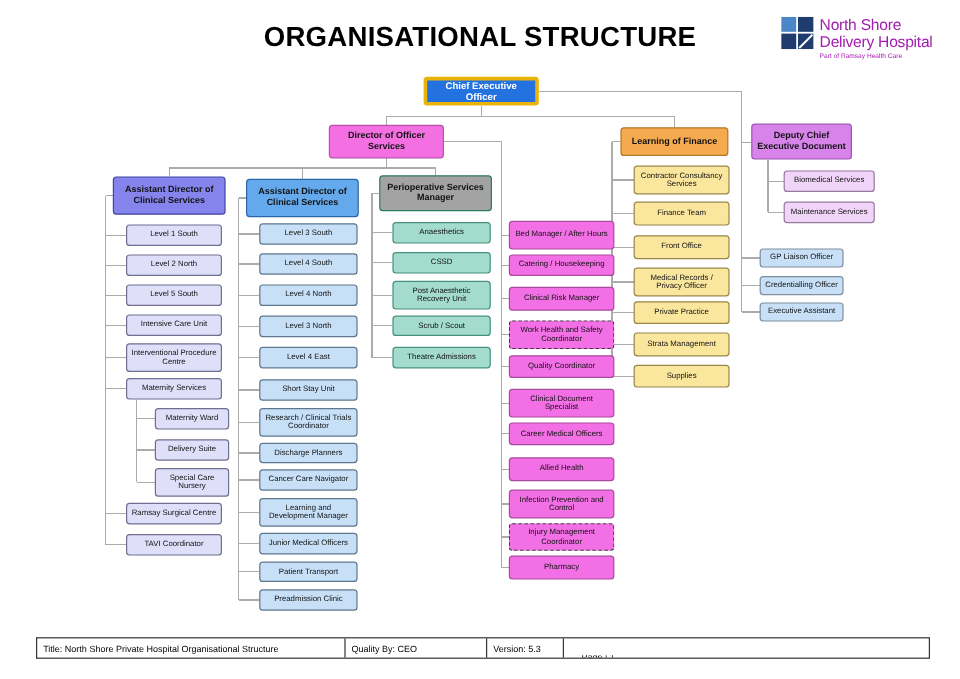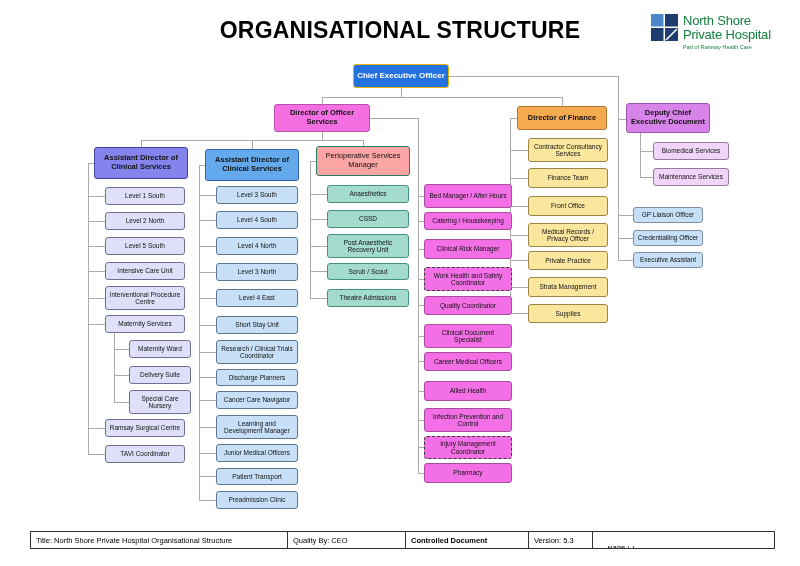--- a/index.html
+++ b/index.html
@@ -3,33 +3,33 @@
 <meta charset="utf-8">
 <style>
   html,body{margin:0;padding:0;}
   body{width:800px;height:566px;background:#ffffff;font-family:"Liberation Sans",sans-serif;position:relative;overflow:hidden;}
   #stage{position:absolute;inset:0;width:800px;height:566px;}
   #wires{position:absolute;left:0;top:0;pointer-events:none;}
   .page-title{position:absolute;left:0;top:17px;width:100%;text-align:center;font-size:23px;font-weight:bold;color:#000;letter-spacing:.2px;}
   
   .logo{position:absolute;left:651px;top:14px;display:flex;gap:5px;}
   .logo-mark{width:27px;height:27px;position:relative;flex:0 0 27px;}
-  .logo-text{color:#15803d;}
+  .logo-text{color:#a21caf;}
   .logo-name{font-size:13px;line-height:14px;letter-spacing:-.2px;}
   .logo-tag{font-size:5.5px;margin-top:2px;}
   
   .node{position:absolute;display:flex;align-items:center;justify-content:center;text-align:center;
         box-sizing:border-box;border-radius:3px;line-height:1.15;padding:1px 3px;color:#111;}
-  .ceo{background:#2471E0;border:1px solid #eab308;color:#fff;font-weight:bold;font-size:8px;}
+  .ceo{background:#2471E0;border:3px solid #eab308;color:#fff;font-weight:bold;font-size:8px;}
   .lv2-pink{background:#F470E2;border:1px solid #B94FAC;font-weight:bold;font-size:7.5px;}
   .lv2-orange{background:#F6AA4F;border:1px solid #B5762B;font-weight:bold;font-size:7.5px;}
   .lv2-purple{background:#D783EA;border:1px solid #9C56B2;font-weight:bold;font-size:7.5px;}
   .mgr-periwinkle{background:#8484EC;border:1px solid #4343A0;font-weight:bold;font-size:7.5px;}
   .mgr-blue{background:#64A9EB;border:1px solid #2C66A8;font-weight:bold;font-size:7.5px;}
-  .mgr-green{background:#fca5a5;border:1px solid #2B7A68;font-weight:normal;font-size:7.5px;}
+  .mgr-green{background:#a3a3a3;border:1px solid #2B7A68;font-weight:bold;font-size:7.5px;}
   .c1 {background:#DFDFF9;border:1px solid #6F6F92;font-size:6.5px;left:105px;width:80px;}
   .c1s{background:#DFDFF9;border:1px solid #6F6F92;font-size:6.5px;left:129px;width:62px;}
   .c2 {background:#C7E0F7;border:1px solid #5E778E;font-size:6.5px;left:216px;width:82px;}
   .c3 {background:#A3DBCC;border:1px solid #45907E;font-size:6.5px;left:327px;width:82px;}
   .c4 {background:#F36FE5;border:1px solid #A94B9E;font-size:6.5px;left:424px;width:88px;}
   .c4.dashed{border:1px dashed #3a3a3a;}
   .c5 {background:#FBE69E;border:1px solid #9A8648;font-size:6.5px;left:528px;width:80px;}
   .c6 {background:#F0D5F8;border:1px solid #9678A0;font-size:6.5px;left:653px;width:76px;}
   .c7 {background:#C7E0F7;border:1px solid #7E8E9E;font-size:6.5px;left:633px;width:70px;}
   
@@ -138,28 +138,28 @@
       <svg width="27" height="27" viewBox="0 0 27 27">
         <rect x="0" y="0" width="12.5" height="12.5" fill="#4A86C8"></rect>
         <rect x="14" y="0" width="13" height="12.5" fill="#1E3C6E"></rect>
         <rect x="0" y="14" width="12.5" height="13" fill="#1E3C6E"></rect>
         <rect x="14" y="14" width="13" height="13" fill="#1E3C6E"></rect>
         <line x1="15" y1="26" x2="26" y2="15" stroke="#ffffff" stroke-width="1.6"></line>
       </svg>
     </div>
     <div class="logo-text">
       <div class="logo-name">North Shore</div>
-      <div class="logo-name">Private Hospital</div>
+      <div class="logo-name">Delivery Hospital</div>
       <div class="logo-tag">Part of Ramsay Health Care</div>
     </div>
   </div>
 
   <div class="node ceo" style="left:353px;top:64px;width:96px;height:24px;">Chief Executive Officer</div>
   <div class="node lv2-pink" style="left:274px;top:104px;width:96px;height:28px;">Director of Officer Services</div>
-  <div class="node lv2-orange" style="left:517px;top:106px;width:90px;height:24px;">Director of Finance</div>
+  <div class="node lv2-orange" style="left:517px;top:106px;width:90px;height:24px;">Learning of Finance</div>
   <div class="node lv2-purple" style="left:626px;top:103px;width:84px;height:30px;">Deputy Chief Executive Document</div>
   <div class="node mgr-periwinkle" style="left:94px;top:147px;width:94px;height:32px;">Assistant Director of Clinical Services</div>
   <div class="node mgr-blue" style="left:205px;top:149px;width:94px;height:32px;">Assistant Director of Clinical Services</div>
   <div class="node mgr-green" style="left:316px;top:146px;width:94px;height:30px;">Perioperative Services Manager</div>
 
   <div id="children">
       <div class="node c1" style="top: 187px; height: 18px;">Level 1 South</div>
       <div class="node c1" style="top: 212px; height: 18px;">Level 2 North</div>
       <div class="node c1" style="top: 237px; height: 18px;">Level 5 South</div>
       <div class="node c1" style="top: 262px; height: 18px;">Intensive Care Unit</div>
@@ -209,18 +209,17 @@
       <div class="node c6" style="top: 142px; height: 18px;">Biomedical Services</div>
       <div class="node c6" style="top: 168px; height: 18px;">Maintenance Services</div>
       <div class="node c7" style="top: 207px; height: 16px;">GP Liaison Officer</div>
       <div class="node c7" style="top: 230px; height: 16px;">Credentialling Officer</div>
       <div class="node c7" style="top: 252px; height: 16px;">Executive Assistant</div>
     </div>
 
   <div class="footer">
     <div class="fcell f-title">Title: North Shore Private Hospital Organisational Structure</div>
     <div class="fcell f-rev">Quality By: CEO</div>
-    <div class="fcell f-ctl">Controlled Document</div>
     <div class="fcell f-ver">Version: 5.3</div>
     <div class="fcell f-page">Page | 1</div>
   </div>
 
 </div>
 
 </body></html>

